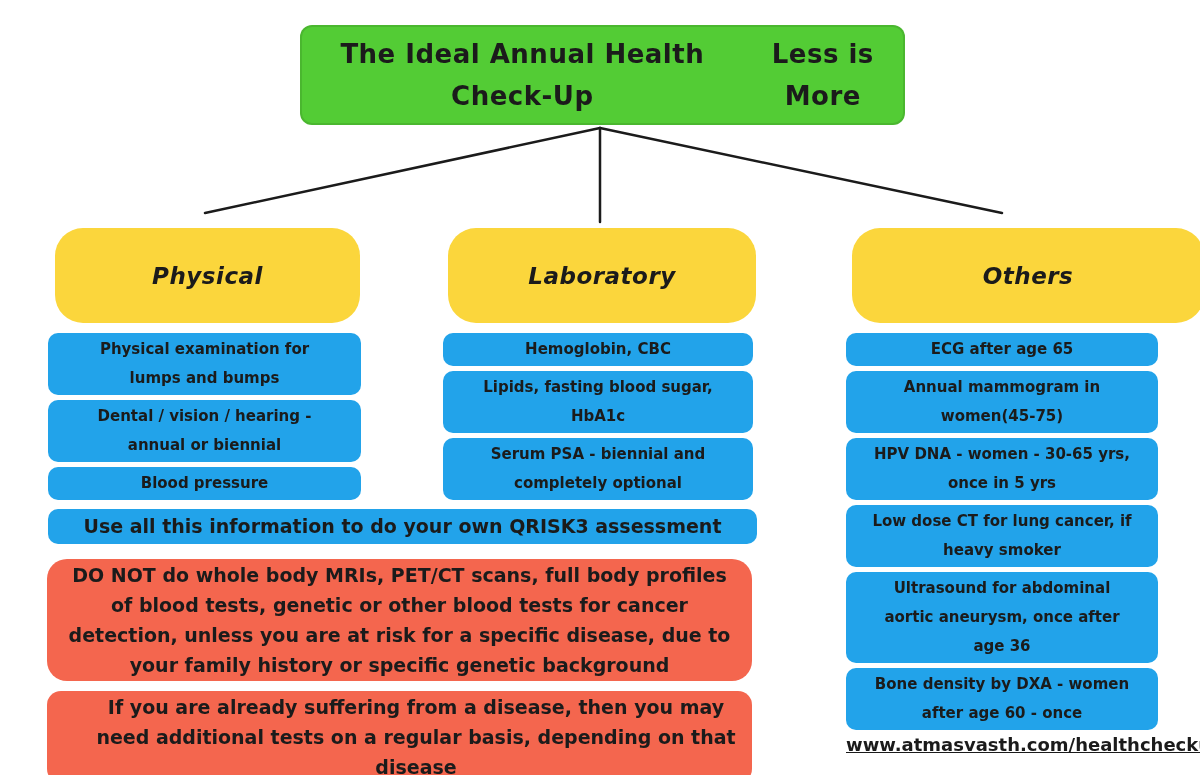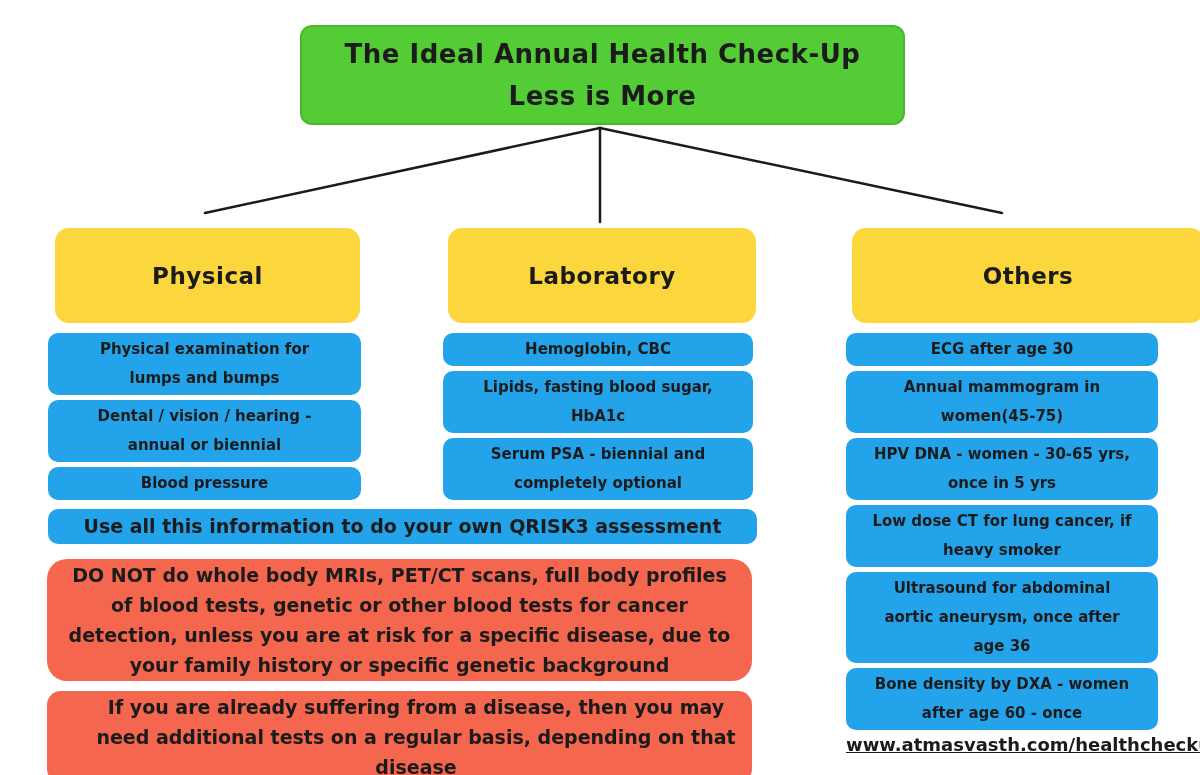--- a/index.html
+++ b/index.html
@@ -12,32 +12,33 @@
     overflow:hidden;
   }
   svg.connectors{position:absolute;left:0;top:0;width:1200px;height:775px;pointer-events:none;}
   svg.connectors line{stroke:var(--ink,#1b1b1b);stroke-width:2.5;stroke-linecap:round;}
 
   .title-box{
     position:absolute;left:300px;top:25px;width:605px;height:100px;
     background:var(--green,#53cc35);
     border:2px solid rgba(0,0,0,0.10);
     border-radius:12px;
-    display:flex;flex-direction:column;align-items:center;justify-content:center;
+    display:flex;flex-direction:row;align-items:center;justify-content:center;
     text-align:center;box-sizing:border-box;
   }
   .title-box .t-line{font-size:26px;font-weight:700;line-height:42px;letter-spacing:0.5px;}
 
   .col-head{
     position:absolute;top:228px;height:95px;
     background:var(--yellow,#fbd63c);
-    border-radius:14px;
+    border-radius:28px;
     display:flex;align-items:center;justify-content:center;
     font-size:23px;font-weight:700;letter-spacing:0.5px;
     box-sizing:border-box;
+    font-style:italic;
   }
   .col-head.physical{left:55px;width:305px;}
   .col-head.laboratory{left:448px;width:308px;}
   .col-head.others{left:852px;width:352px;}
 
   .col{position:absolute;top:333px;}
   .col.physical{left:48px;width:313px;}
   .col.laboratory{left:443px;width:310px;}
   .col.others{left:846px;width:312px;}
 
@@ -106,21 +107,21 @@
     <div class="item">Blood pressure</div>
   </div>
 
   <div class="col laboratory">
     <div class="item">Hemoglobin, CBC</div>
     <div class="item">Lipids, fasting blood sugar, HbA1c</div>
     <div class="item">Serum PSA - biennial and completely optional</div>
   </div>
 
   <div class="col others">
-    <div class="item">ECG after age 30</div>
+    <div class="item">ECG after age 65</div>
     <div class="item">Annual mammogram  in women(45-75)</div>
     <div class="item">HPV DNA - women - 30-65 yrs, once in 5 yrs</div>
     <div class="item">Low dose CT for lung cancer, if heavy smoker</div>
     <div class="item">Ultrasound for abdominal aortic aneurysm, once after age 36</div>
     <div class="item">Bone density by DXA - women after age 60 - once</div>
   </div>
 
   <div class="banner">Use all this information to do your own QRISK3 assessment</div>
 
   <div class="warning first">DO NOT do whole body MRIs, PET/CT scans, full body profiles of blood tests, genetic or other blood tests for cancer detection, unless you are at risk for a specific disease, due to your family history or specific genetic background</div>

